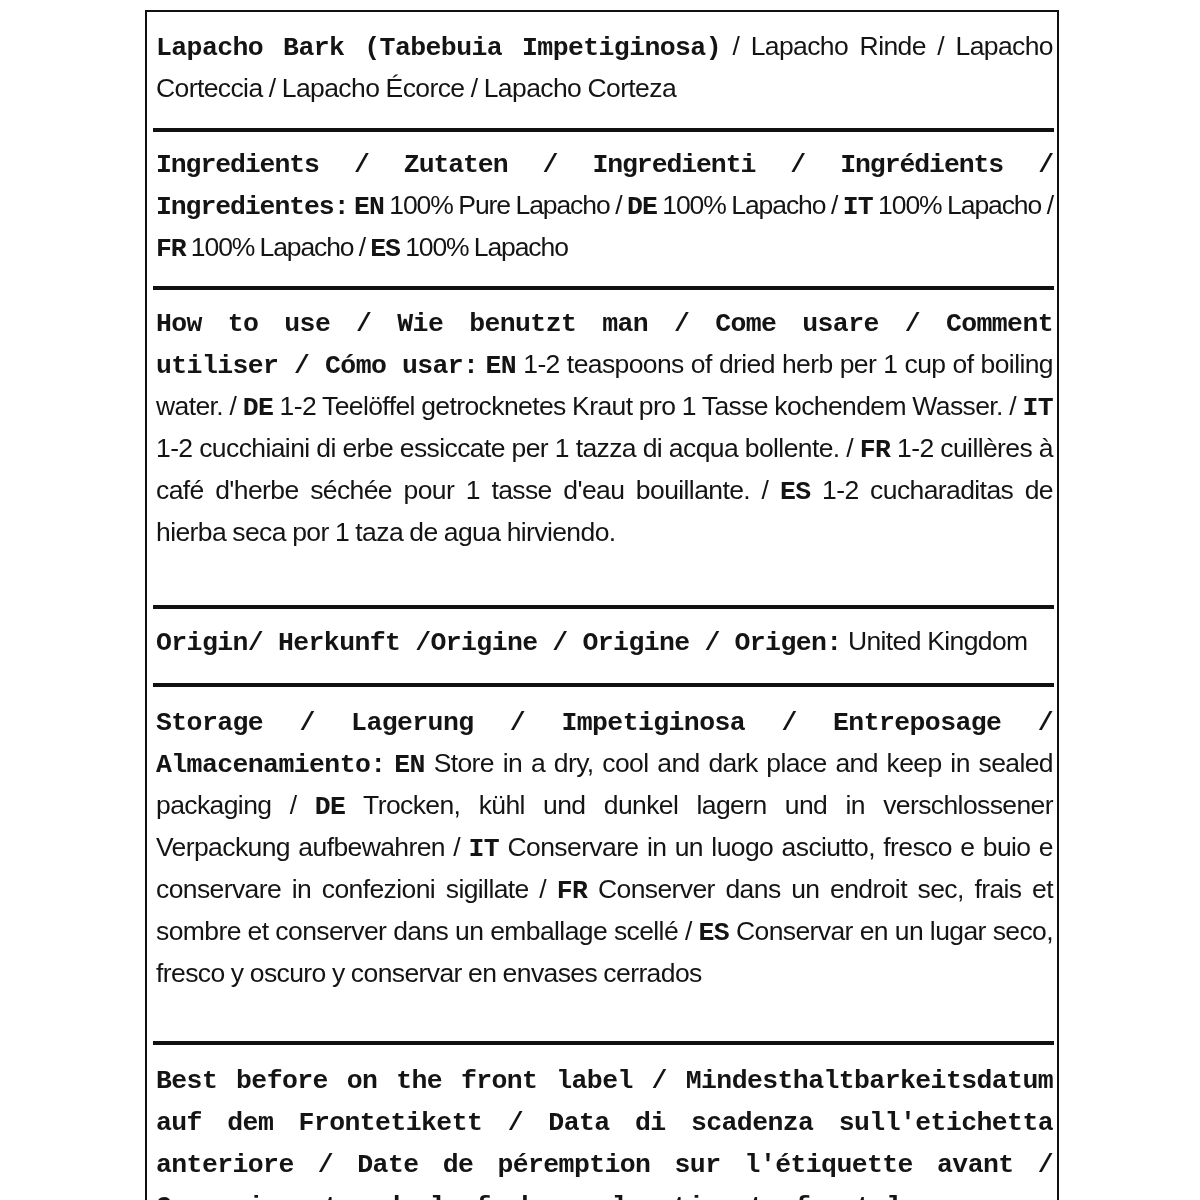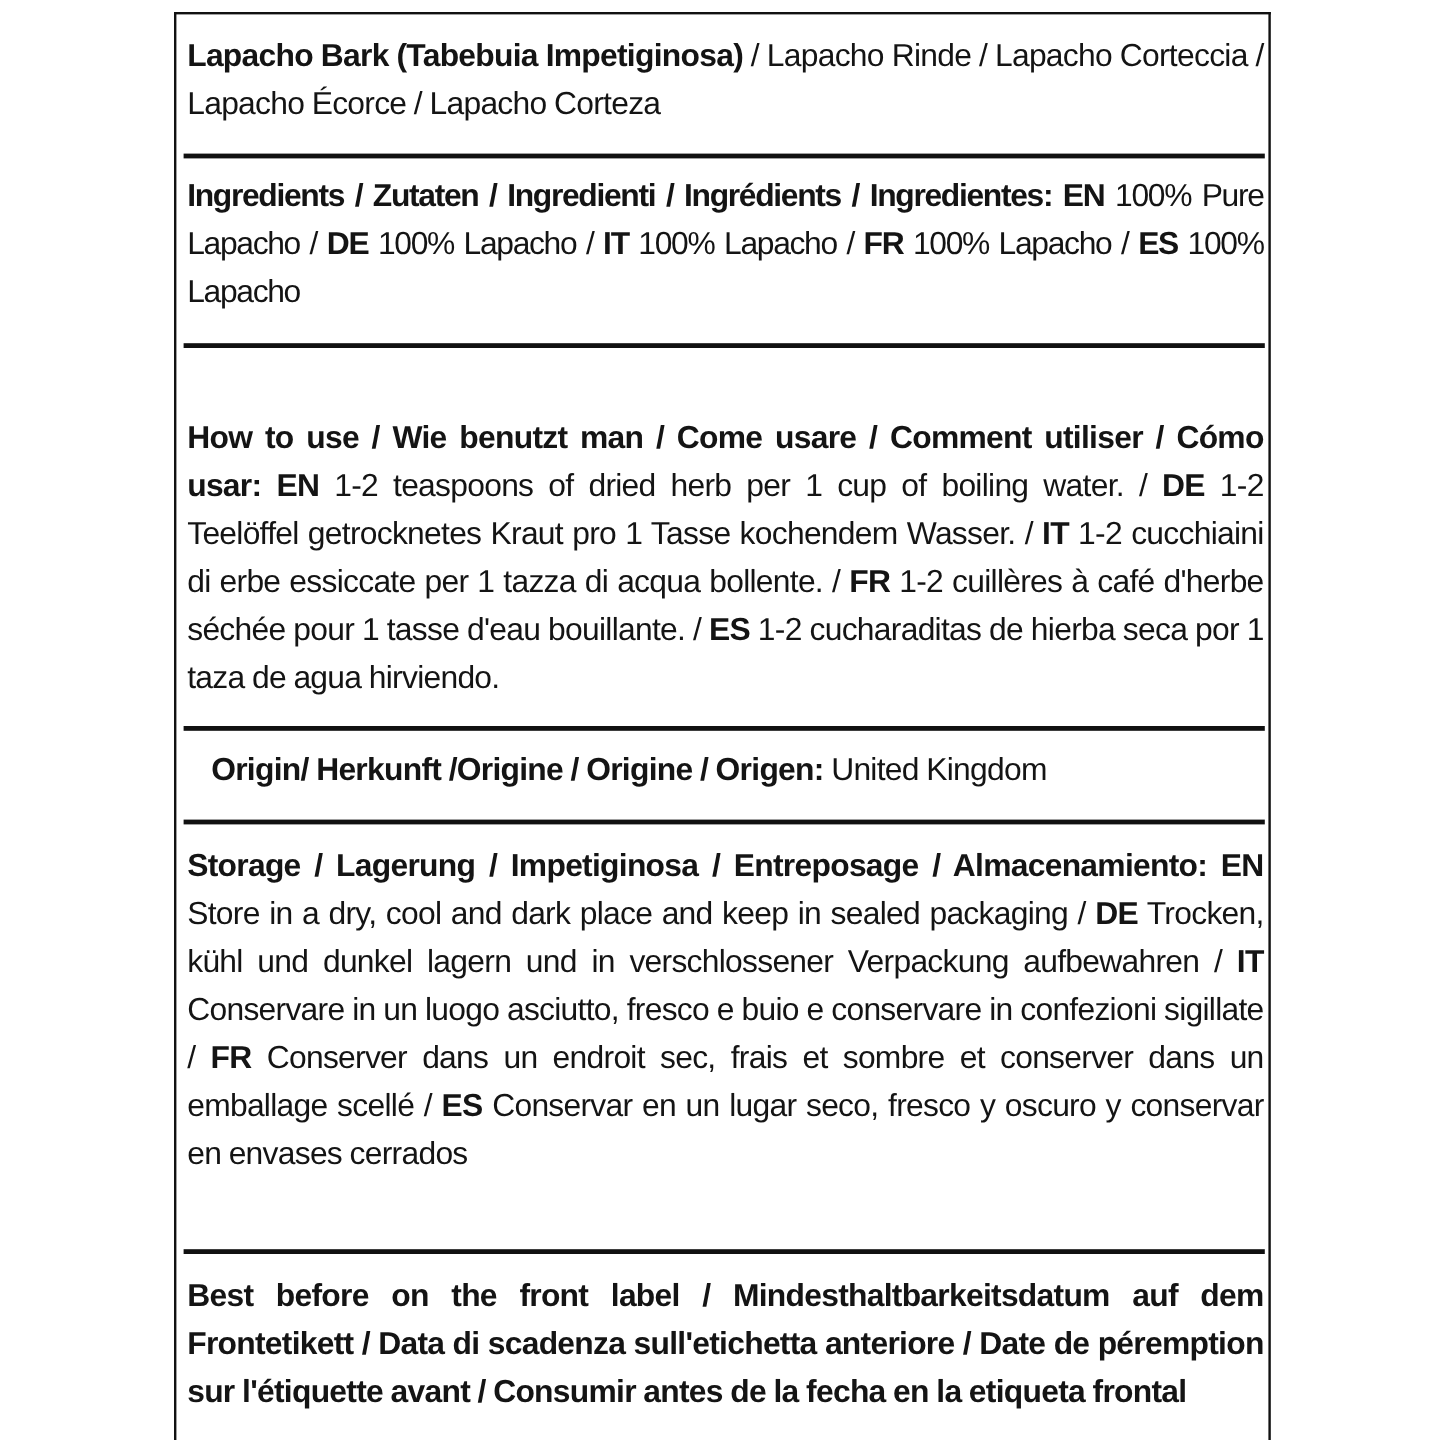--- a/index.html
+++ b/index.html
@@ -18,21 +18,21 @@
     position: absolute;
     left: 9px; width: 897px;
     font-family: "Liberation Sans", sans-serif;
     font-size: 26.5px;
     line-height: 40px;
     color: #141414;
     text-align: justify;
     letter-spacing: -0.6px;
     word-spacing: -0.5px;
   }
-  .section b { font-weight: bold; }
+  .section b { font-weight: bold; font-family: Liberation Mono, monospace; }
   .divider {
     position: absolute;
     left: 6px; width: 901px; height: 4px;
     background: #111;
   }
   .tight { letter-spacing: -1.1px; word-spacing: -1px; }
 </style>
 </head>
 <body>
 
@@ -44,28 +44,28 @@
 
   <div class="divider" style="top:116px;"></div>
 
   <div class="section tight" style="top:131px;">
     <b>Ingredients / Zutaten / Ingredienti / Ingrédients / Ingredientes:</b>
     <b>EN</b><span> 100% Pure Lapacho / </span><b>DE</b><span> 100% Lapacho / </span><b>IT</b><span> 100% Lapacho / </span><b>FR</b><span> 100% Lapacho / </span><b>ES</b><span> 100% Lapacho</span>
   </div>
 
   <div class="divider" style="top:274px;"></div>
 
-  <div class="section" style="top:290px;margin-top:42px;">
+  <div class="section" style="top:290px;">
     <b>How to use / Wie benutzt man / Come usare / Comment utiliser / Cómo usar:</b>
     <b>EN</b><span> 1-2 teaspoons of dried herb per 1 cup of boiling water. / </span><b>DE</b><span> 1-2 Teelöffel getrocknetes Kraut pro 1 Tasse kochendem Wasser. / </span><b>IT</b><span> 1-2 cucchiaini di erbe essiccate per 1 tazza di acqua bollente. / </span><b>FR</b><span> 1-2 cuillères à café d'herbe séchée pour 1 tasse d'eau bouillante. / </span><b>ES</b><span> 1-2 cucharaditas de hierba seca por 1 taza de agua hirviendo.</span>
   </div>
 
   <div class="divider" style="top:593px;"></div>
 
-  <div class="section" style="top:609px;margin-left:20px;">
+  <div class="section" style="top:609px;">
     <b>Origin/ Herkunft /Origine / Origine / Origen:</b><span> United Kingdom</span>
   </div>
 
   <div class="divider" style="top:671px;"></div>
 
   <div class="section" style="top:689px;">
     <b>Storage / Lagerung / Impetiginosa / Entreposage / Almacenamiento:</b>
     <b>EN</b><span> Store in a dry, cool and dark place and keep in sealed packaging / </span><b>DE</b><span> Trocken, kühl und dunkel lagern und in verschlossener Verpackung aufbewahren / </span><b>IT</b><span> Conservare in un luogo asciutto, fresco e buio e conservare in confezioni sigillate / </span><b>FR</b><span> Conserver dans un endroit sec, frais et sombre et conserver dans un emballage scellé / </span><b>ES</b><span> Conservar en un lugar seco, fresco y oscuro y conservar en envases cerrados</span>
   </div>
 

